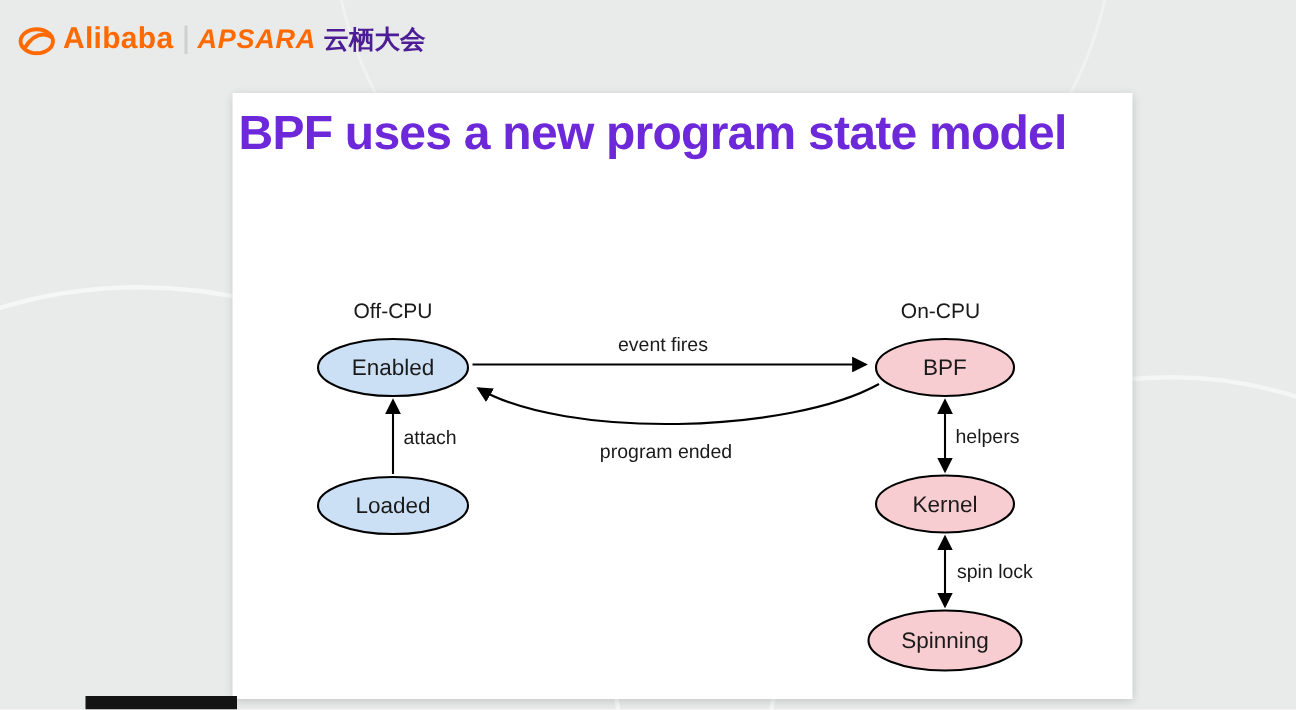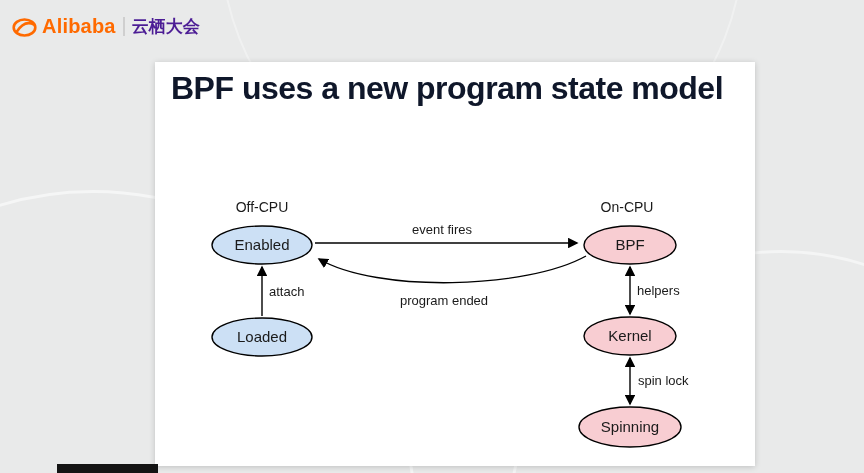--- a/index.html
+++ b/index.html
@@ -21,22 +21,22 @@
   .brand-sep { width:2px; height:19px; background:#cfcfcf; margin:0 7px; }
   .brand-apsara { color:#ff6a00; font-weight:bold; font-style:italic; font-size:18px; letter-spacing:.5px; margin-right:5px; }
   .brand-event { color:#4c1d95; font-weight:bold; font-size:17px; }
 
   
   .slide {
     position:absolute; left:155px; top:62px; width:600px; height:404px;
     background:#ffffff; box-shadow:0 1px 6px rgba(0,0,0,.18);
   }
   .slide-title {
-    position:absolute; left:16px; top:8px; margin:0;
-    font-size:32px; font-weight:bold; color:#0f172a;
+    position:absolute; left:4px; top:8px; margin:0;
+    font-size:32px; font-weight:bold; color:#6d28d9;
     letter-spacing:-.5px; white-space:nowrap;
   }
 
   .diagram { position:absolute; left:0; top:0; width:600px; height:404px; }
   .diagram text { font-family:"Liberation Sans", sans-serif; fill:#1a1a1a; }
   .region-label { font-size:14px; }
   .node-label { font-size:15px; }
   .edge-label { font-size:13px; }
 
   .footer-bar { position:absolute; left:57px; top:464px; width:101px; height:9px; background:#141414; }
@@ -50,20 +50,21 @@
   <div class="bg-curve c2"></div>
   <div class="bg-curve c3"></div>
 
   <header class="brand">
     <svg class="logo-mark" width="25" height="20" viewBox="0 0 25 20">
       <ellipse cx="12.5" cy="10.5" rx="10.8" ry="8" fill="none" stroke="#ff6a00" stroke-width="2.6"></ellipse>
       <path d="M4.5 15 Q 12.5 2.5 22 7.5" fill="none" stroke="#ff6a00" stroke-width="2.6" stroke-linecap="round"></path>
     </svg>
     <span class="brand-alibaba">Alibaba</span>
     <span class="brand-sep"></span>
+    <span class="brand-apsara">APSARA</span>
     <span class="brand-event">云栖大会</span>
   </header>
 
   <main class="slide">
     <h1 class="slide-title">BPF uses a new program state model</h1>
 
     <svg class="diagram" viewBox="0 0 600 404">
       <defs>
         <marker id="arrow" viewBox="0 0 10 10" refX="8.5" refY="5" markerWidth="7.5" markerHeight="7.5" orient="auto-start-reverse">
           <path d="M0,0 L10,5 L0,10 z" fill="#000"></path>

